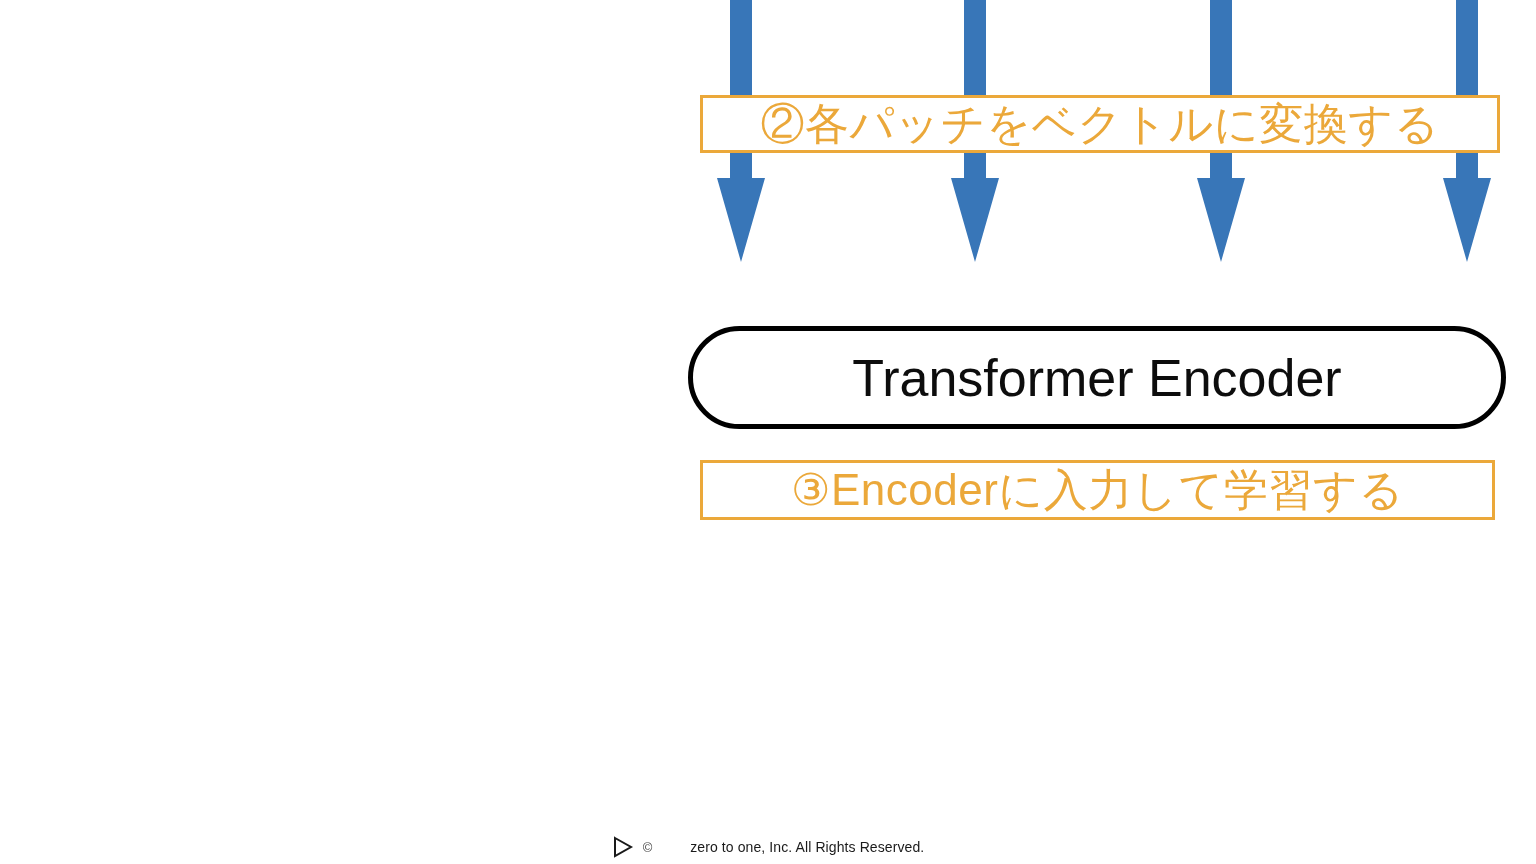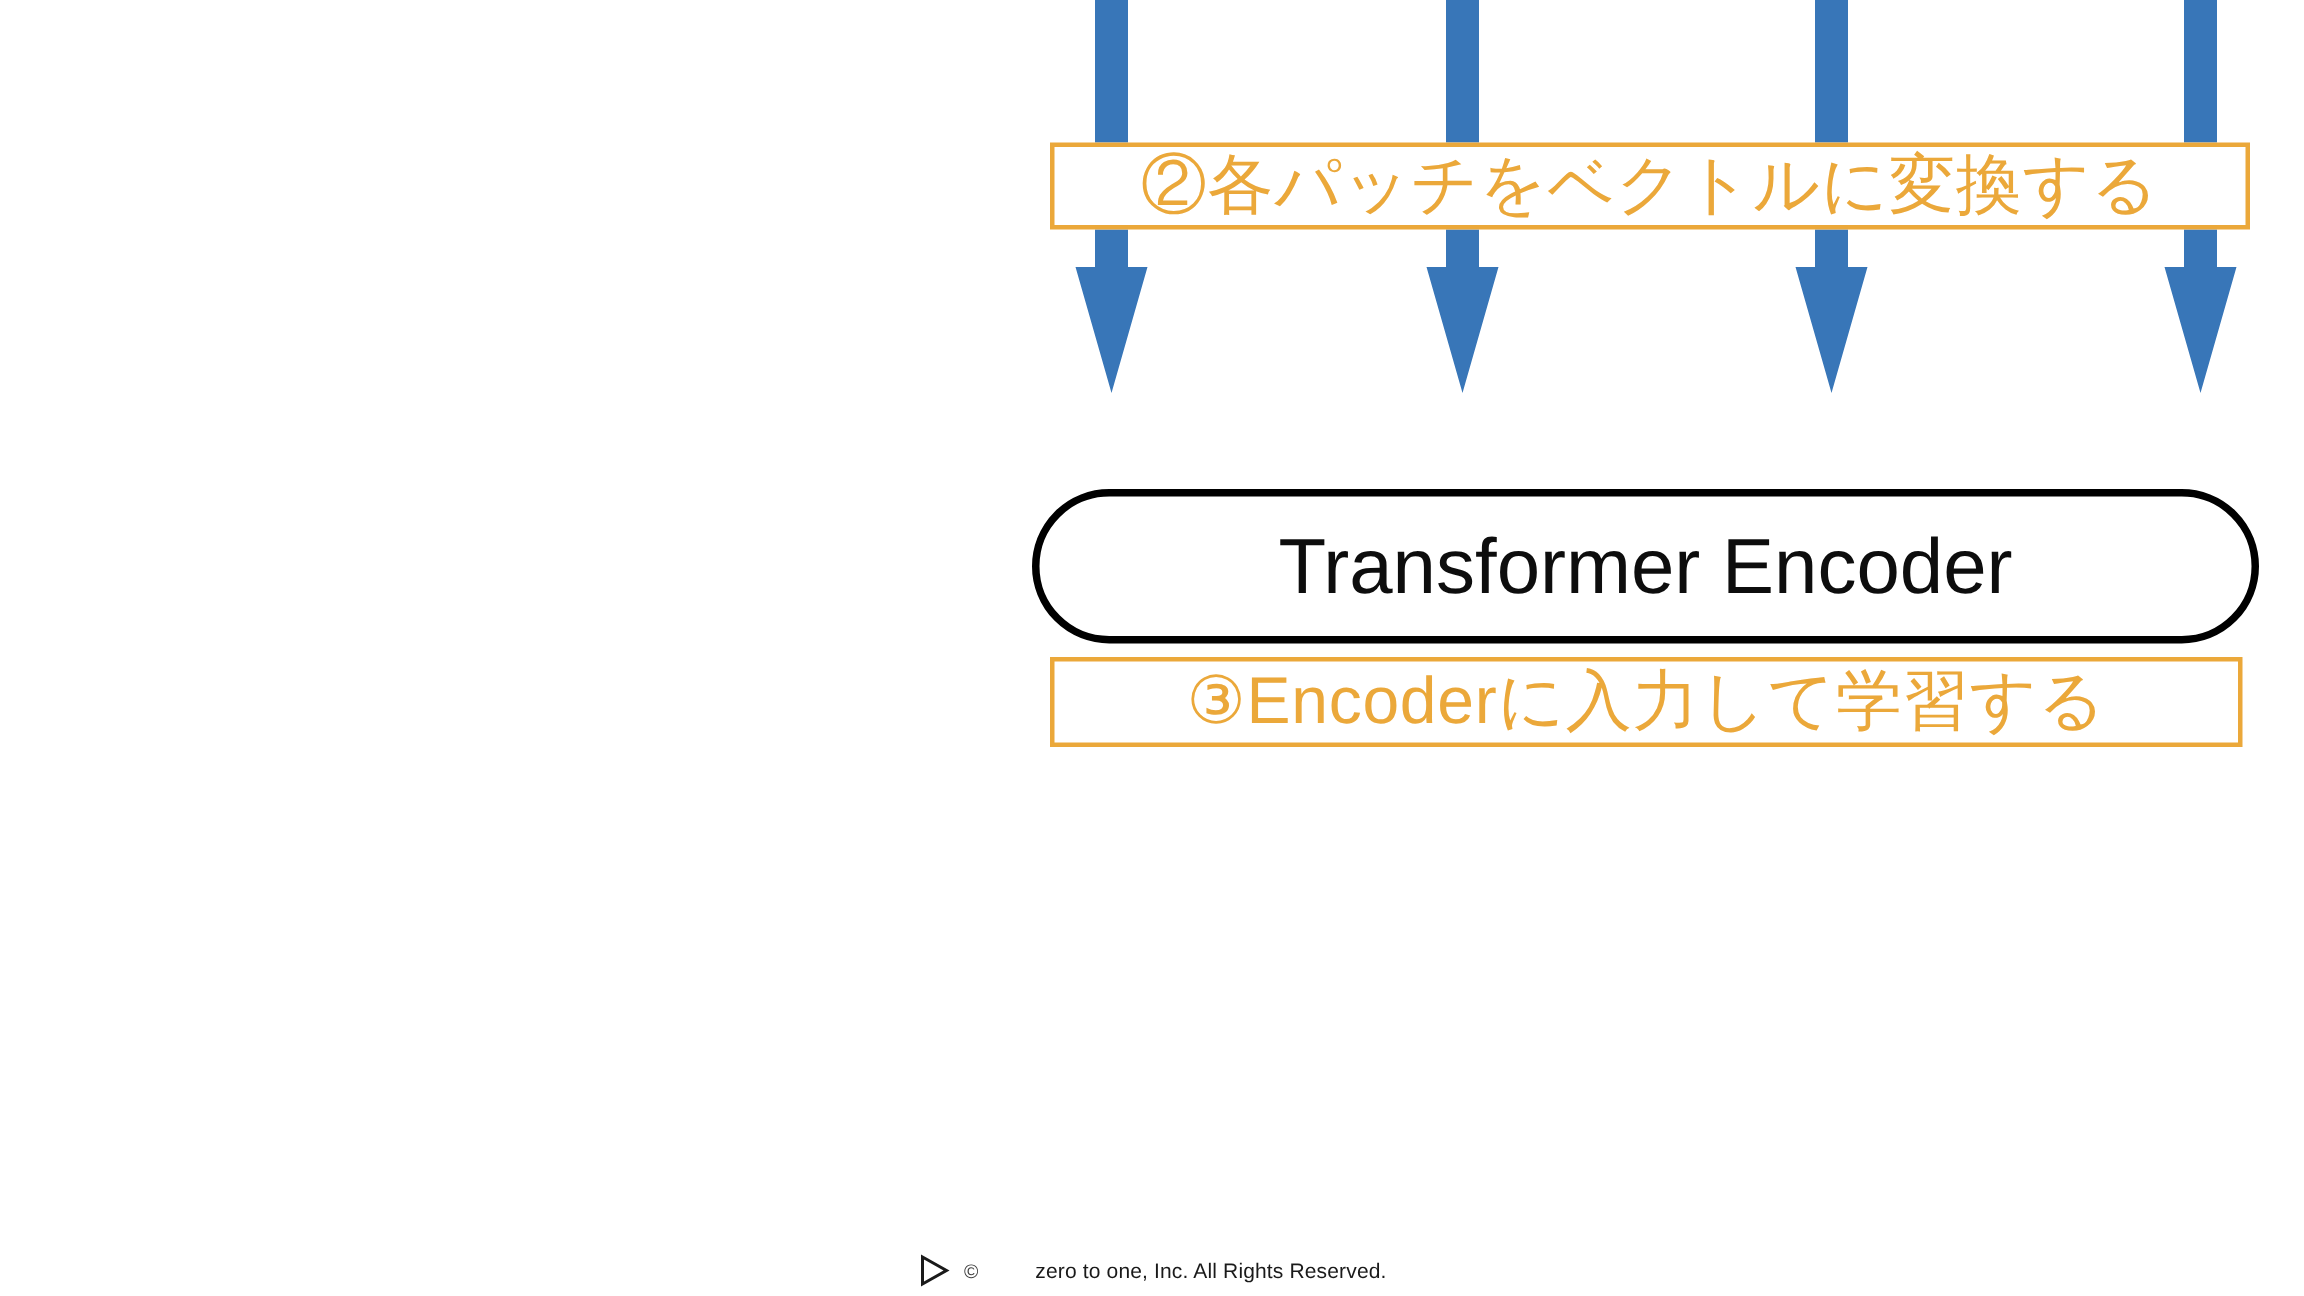--- a/index.html
+++ b/index.html
@@ -58,21 +58,21 @@
 
   #caption-box-2 {
     left: 700px;
     top: 95px;
     width: 800px;
     height: 58px;
     z-index: 5;
   }
   #caption-box-3 {
     left: 700px;
-    top: 438px;
+    top: 460px;
     width: 795px;
     height: 60px;
     z-index: 5;
   }
 
   
   #encoder-box {
     position: absolute;
     left: 688px;
     top: 310px;

